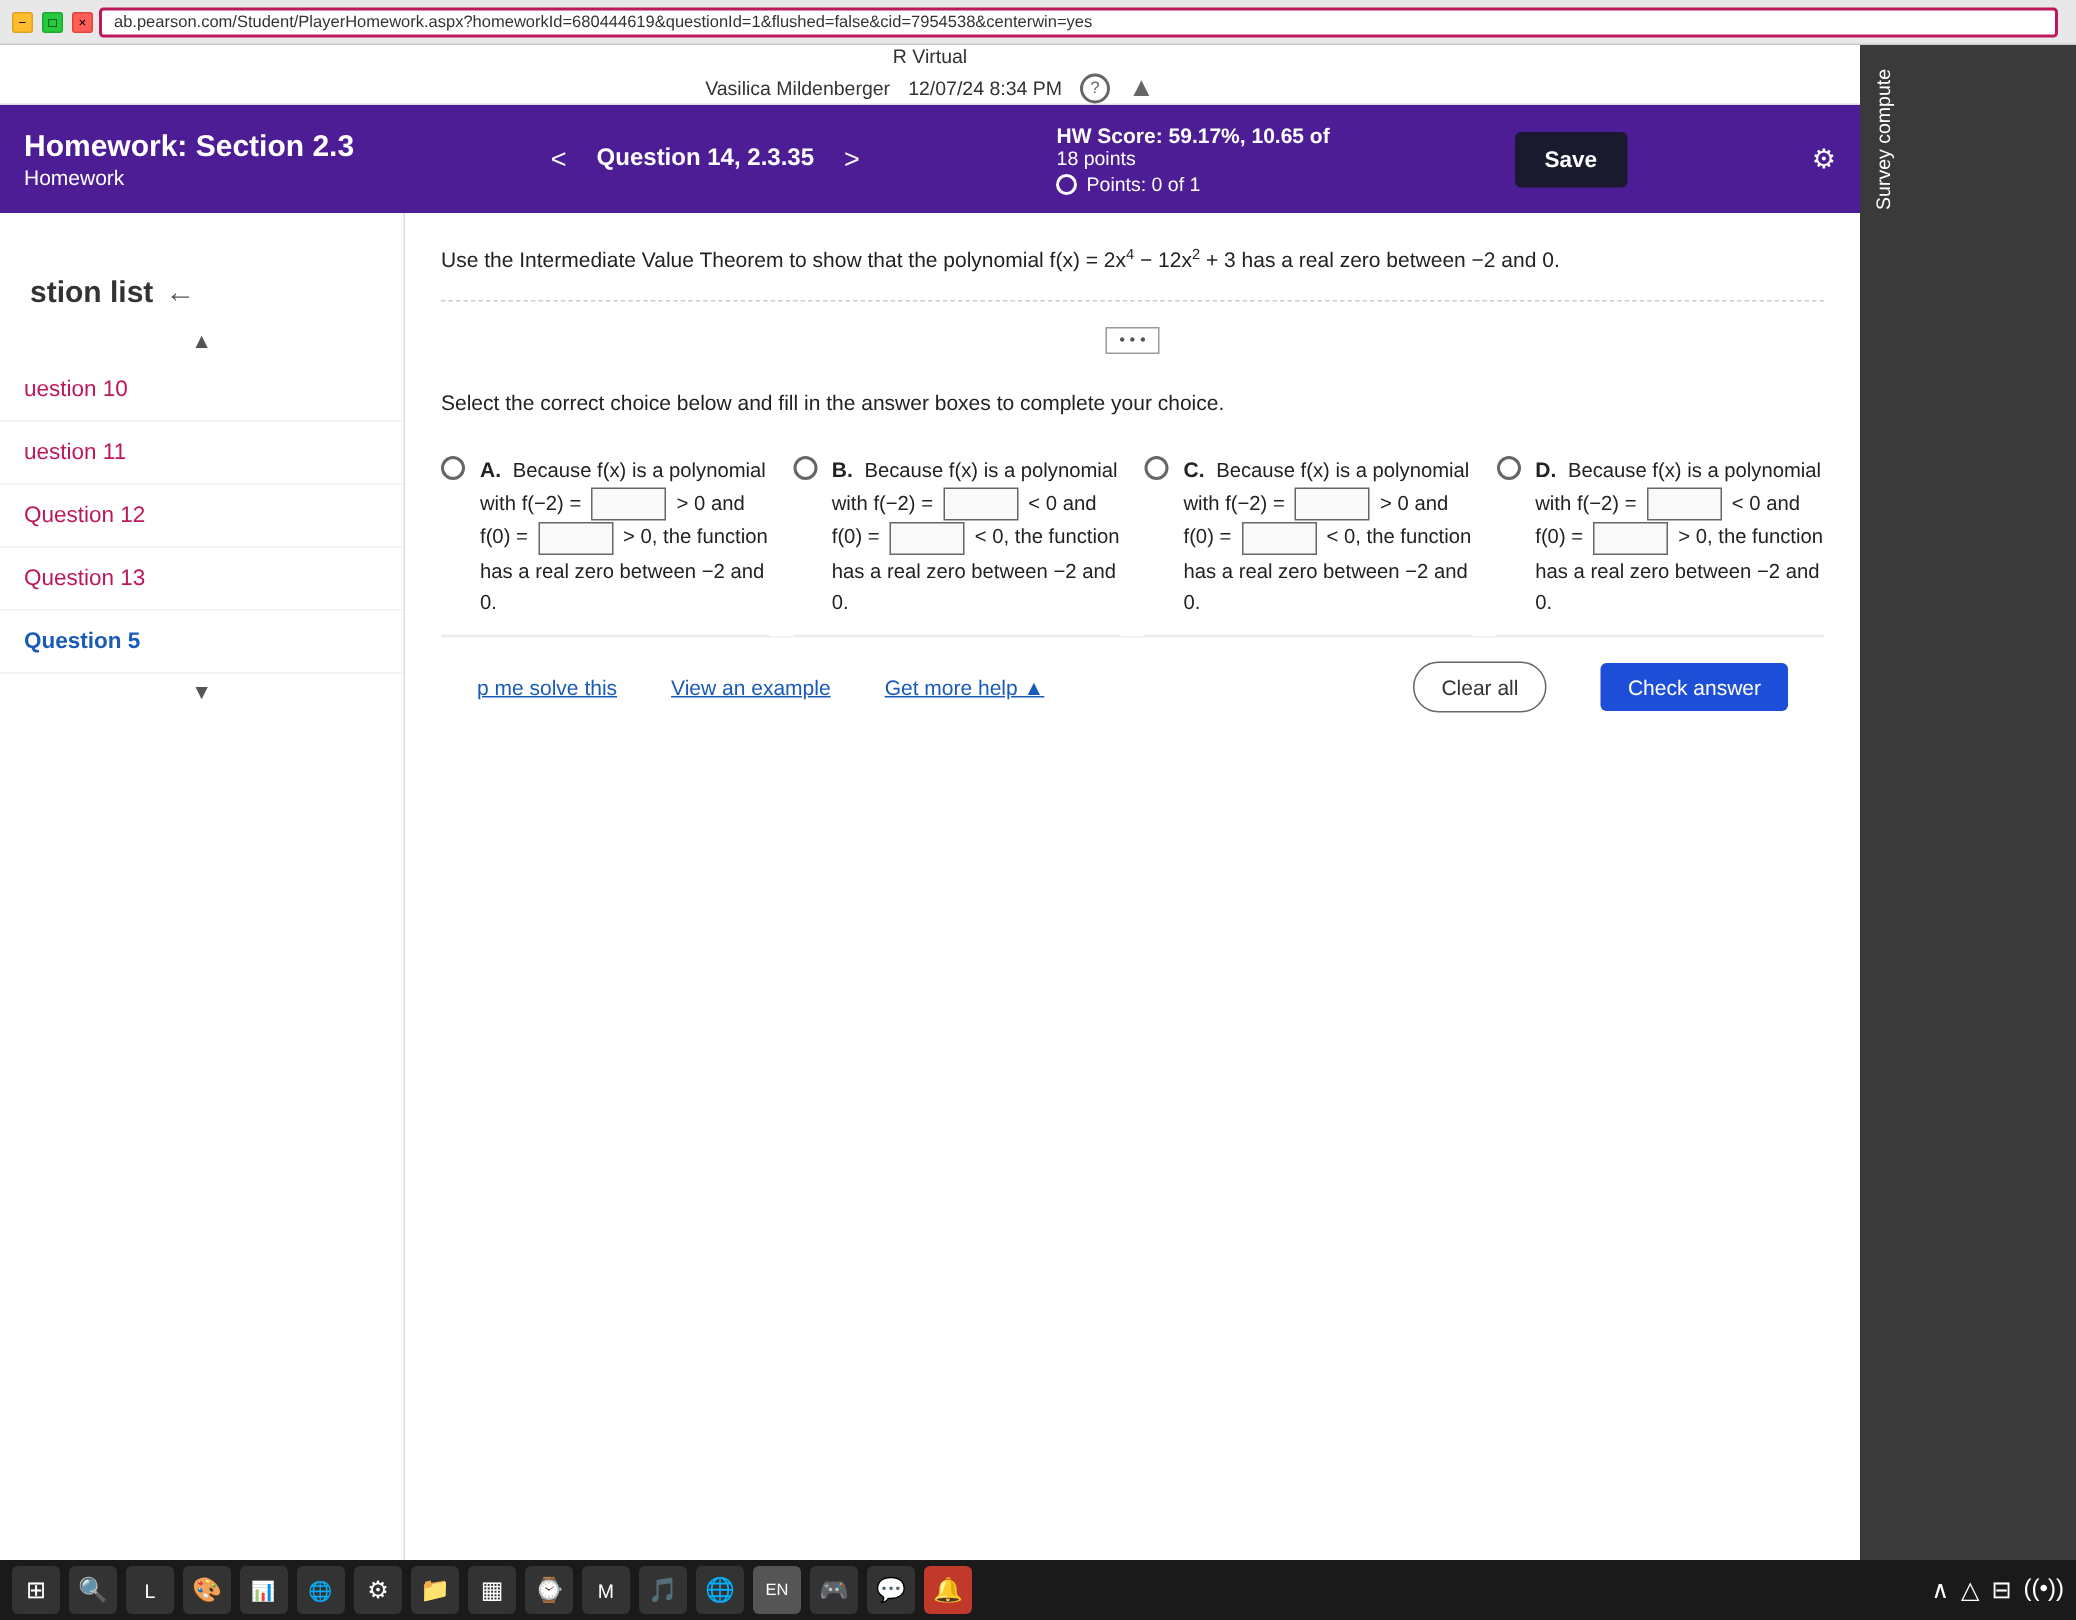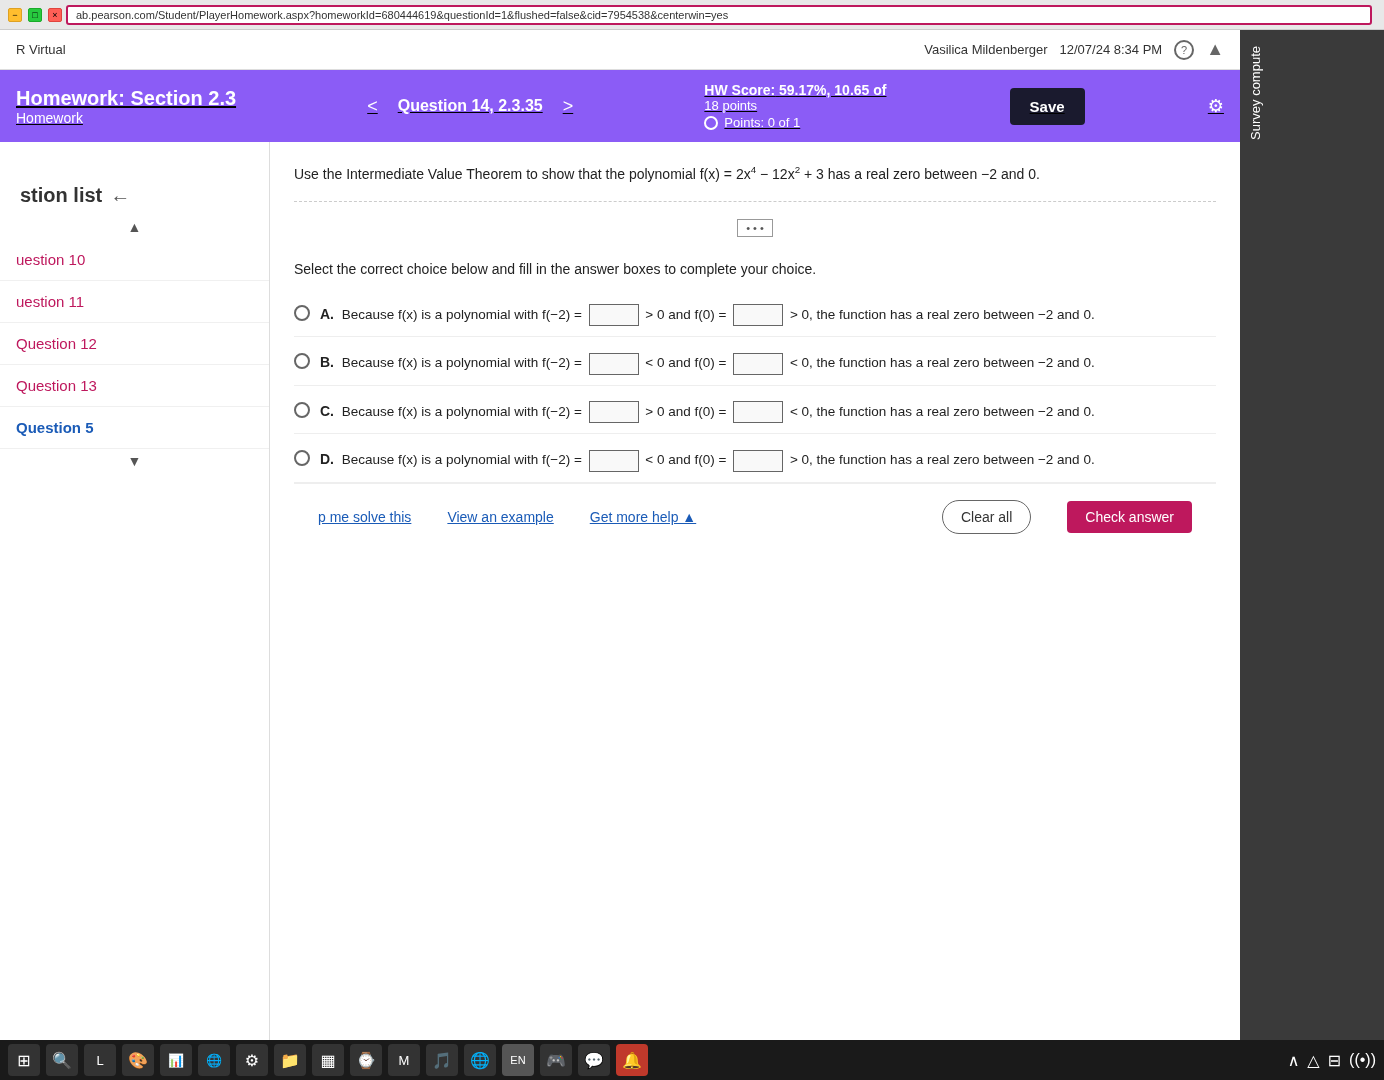--- a/index.html
+++ b/index.html
@@ -11,28 +11,28 @@
     .browser-controls { display: flex; gap: 6px; align-items: center; }
     .browser-btn { width: 14px; height: 14px; border: 1px solid #999; border-radius: 2px; background: #ddd; cursor: pointer; display: flex; align-items: center; justify-content: center; font-size: 9px; }
     .browser-btn.close { background: #ff5f56; border-color: #e0443e; }
     .browser-btn.minimize { background: #ffbd2e; border-color: #dea123; }
     .browser-btn.maximize { background: #27c93f; border-color: #1aab29; }
 
     
     .app-container { position: absolute; top: 30px; left: 0; width: 1240px; bottom: 40px; background: white; display: flex; flex-direction: column; }
 
     
-    .top-bar { background: white; height: 40px; display: flex; align-items: center; padding: 0 16px; border-bottom: 1px solid #ddd; justify-content: space-between; }
+    .top-bar { background: white; height: 40px; display: flex; align-items: center; padding: 0 16px; border-bottom: 1px solid #ddd; justify-content: space-between; flex-direction: column; }
     .top-bar-left { font-size: 13px; color: #333; }
     .top-bar-right { display: flex; align-items: center; gap: 12px; font-size: 13px; color: #333; }
     .help-icon { width: 20px; height: 20px; border: 2px solid #666; border-radius: 50%; display: flex; align-items: center; justify-content: center; font-size: 11px; color: #666; cursor: pointer; }
     .scroll-btn { font-size: 18px; color: #666; cursor: pointer; }
 
     
-    .blue-header { background: #8b5cf6; padding: 12px 16px; display: flex; align-items: center; justify-content: space-between; min-height: 70px; text-decoration: underline; }
+    .blue-header { background: #4c1d95; padding: 12px 16px; display: flex; align-items: center; justify-content: space-between; min-height: 70px; }
     .hw-title { color: white; }
     .hw-title .section { font-size: 20px; font-weight: bold; }
     .hw-title .subtitle { font-size: 14px; }
     .nav-section { display: flex; align-items: center; gap: 12px; }
     .nav-btn { background: none; border: none; color: white; font-size: 18px; cursor: pointer; padding: 4px 8px; }
     .question-label { color: white; font-size: 16px; font-weight: bold; }
     .score-section { color: white; font-size: 13px; text-align: left; }
     .score-section .score-line { font-weight: bold; font-size: 14px; }
     .points-line { display: flex; align-items: center; gap: 6px; margin-top: 2px; }
     .points-circle { width: 14px; height: 14px; border: 2px solid white; border-radius: 50%; }
@@ -52,32 +52,32 @@
     .sidebar-item.active { font-weight: bold; color: #1a5bb7; }
     .sidebar-scroll-down { text-align: center; padding: 4px; color: #555; cursor: pointer; font-size: 14px; }
 
     
     .main-content { flex: 1; overflow-y: auto; padding: 20px 24px; background: white; }
     .question-text { font-size: 14px; color: #222; line-height: 1.6; margin-bottom: 16px; border-bottom: 1px dashed #ccc; padding-bottom: 16px; }
     .expand-btn { display: inline-block; border: 1px solid #999; padding: 2px 8px; font-size: 11px; color: #555; cursor: pointer; margin-bottom: 12px; }
     .instruction-text { font-size: 14px; color: #222; margin-bottom: 16px; }
 
     
-    .choices { display: flex; flex-direction: column; gap: 4px; }
+    .choices { display: flex; flex-direction: row; gap: 16px; }
     .choice { display: flex; align-items: flex-start; padding: 10px 0; gap: 10px; border-bottom: 1px solid #eee; }
     .radio-outer { width: 16px; height: 16px; border: 2px solid #666; border-radius: 50%; flex-shrink: 0; margin-top: 2px; cursor: pointer; }
     .choice-label { font-weight: bold; font-size: 14px; color: #222; margin-right: 4px; }
     .choice-text { font-size: 13.5px; color: #222; line-height: 1.6; flex: 1; }
     .answer-box { display: inline-block; width: 50px; height: 22px; border: 1px solid #666; background: #f9f9f9; margin: 0 3px; vertical-align: middle; }
 
     
     .bottom-bar { padding: 16px 24px; display: flex; align-items: center; gap: 36px; border-top: 1px solid #eee; }
     .bottom-link { font-size: 14px; color: #1a5bb7; cursor: pointer; text-decoration: underline; }
     .clear-btn { margin-left: auto; border: 1px solid #666; background: white; padding: 8px 18px; border-radius: 20px; font-size: 14px; cursor: pointer; color: #333; }
-    .check-btn { background: #be185d; color: white; border: none; padding: 8px 18px; border-radius: 4px; font-size: 14px; cursor: pointer; }
+    .check-btn { background: #1d4ed8; color: white; border: none; padding: 8px 18px; border-radius: 4px; font-size: 14px; cursor: pointer; }
 
     
     .right-panel { position: absolute; top: 30px; right: 0; width: 144px; bottom: 0; background: #3a3a3a; display: flex; flex-direction: column; align-items: flex-start; padding: 8px; }
     .survey-label { color: white; font-size: 13px; writing-mode: vertical-rl; text-orientation: mixed; transform: rotate(180deg); margin-top: 8px; }
 
     
     .taskbar { position: absolute; bottom: 0; left: 0; right: 0; height: 40px; background: #1a1a1a; display: flex; align-items: center; padding: 0 8px; gap: 6px; }
     .taskbar-item { width: 32px; height: 32px; background: #333; border-radius: 4px; display: flex; align-items: center; justify-content: center; cursor: pointer; font-size: 16px; color: white; }
     .taskbar-right { margin-left: auto; display: flex; align-items: center; gap: 8px; color: white; font-size: 11px; }
     .taskbar-icon { font-size: 16px; cursor: pointer; }

